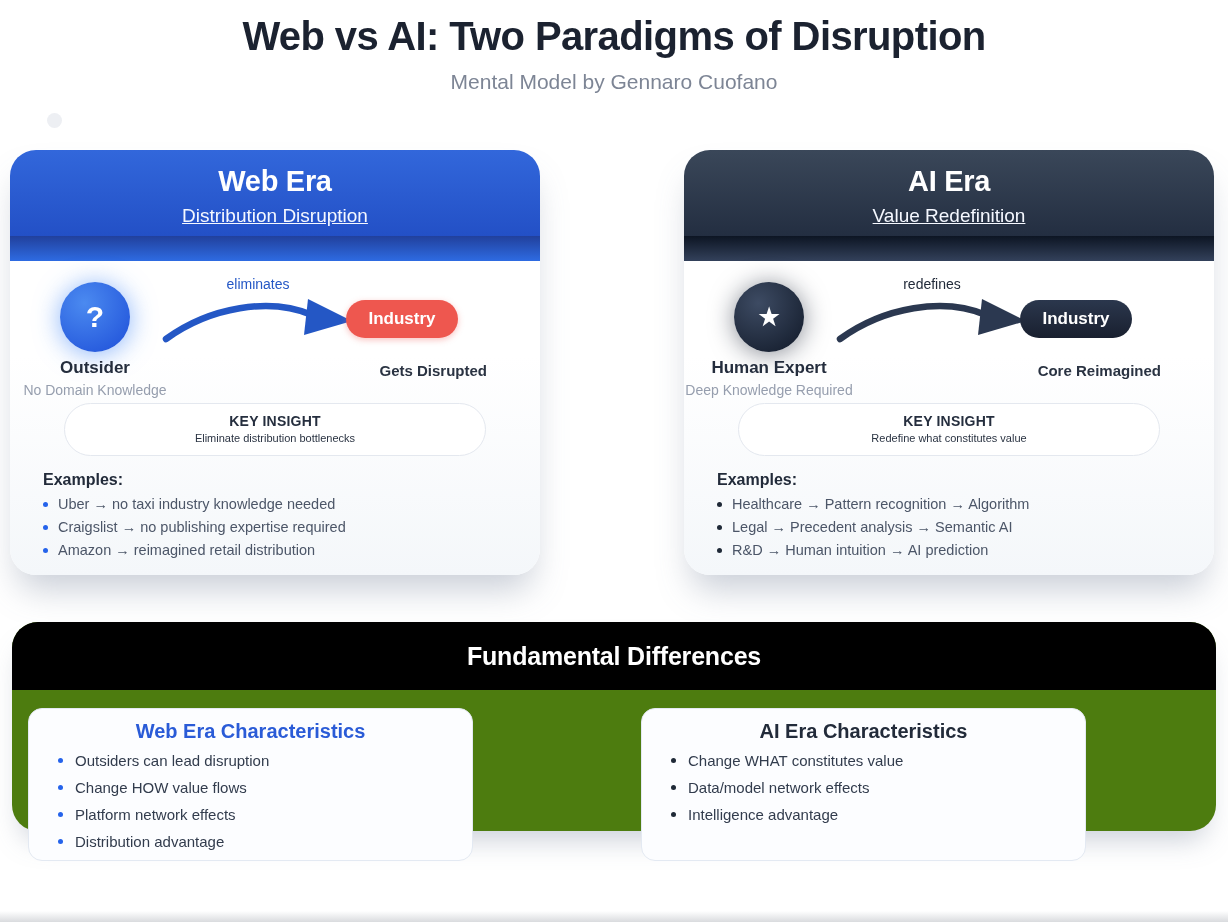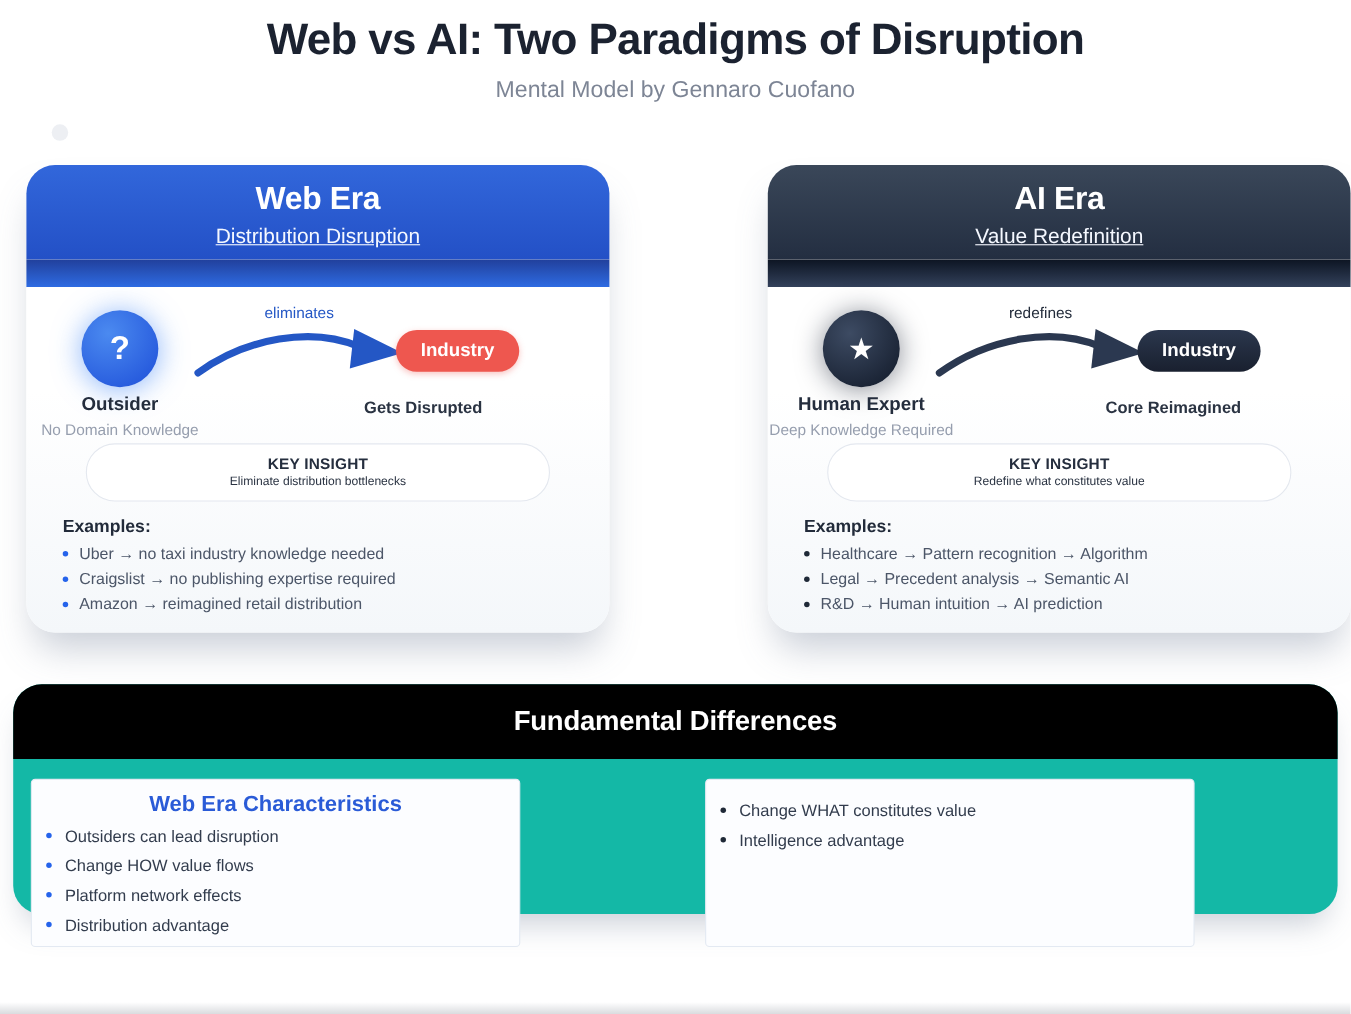--- a/index.html
+++ b/index.html
@@ -7,21 +7,21 @@
   body { font-family:"Liberation Sans","DejaVu Sans",sans-serif; color:#1f2937; }
   .canvas { position:relative; width:1228px; height:922px; background:#ffffff; overflow:hidden; }
 
   
   .page-title { padding-top:14px; text-align:center; font-size:40px; font-weight:700;
                 color:#1b2230; letter-spacing:-0.6px; }
   .page-subtitle { margin-top:11px; text-align:center; font-size:21px; color:#7d8595; font-weight:400; }
   .deco-dot { position:absolute; left:47px; top:113px; width:15px; height:15px; border-radius:50%; background:#edeff3; }
 
   
-  .cards-row { position:absolute; top:150px; left:24px; width:1204px;
+  .cards-row { position:absolute; top:150px; left:10px; width:1204px;
                display:flex; justify-content:space-between; }
   .era-card { width:530px; border-radius:26px;
               box-shadow:0 22px 34px -8px rgba(100,116,139,.35); background:#ffffff; }
   .era-header { border-radius:26px 26px 0 0; text-align:center; padding:15px 0 9px; }
   .era-title { font-size:29px; font-weight:700; color:#ffffff; letter-spacing:-0.3px; }
   .era-subtitle { margin-top:7px; font-size:19px; font-weight:500; color:#f5f8ff;text-decoration:underline; }
   .era-band { height:25px; }
   .web .era-header { background:linear-gradient(180deg,#3267db 0%,#2350c6 100%); }
   .web .era-band   { background:linear-gradient(180deg,#21409c 0%,#2e6be2 100%); }
   .ai  .era-header { background:linear-gradient(180deg,#3a4759 0%,#232e41 100%); }
@@ -45,49 +45,49 @@
   .arrow-label { position:absolute; left:150px; top:15px; width:196px; text-align:center;
                  font-size:14px; font-weight:400; }
   .web .arrow-label { color:#2457c5; }
   .ai  .arrow-label { color:#222b3a; }
   .arrow-svg { position:absolute; left:152px; top:32px; width:192px; height:58px; }
   .target-pill { position:absolute; left:336px; top:39px; height:38px; min-width:112px;
                  padding:0 21px; border-radius:19px; display:flex; align-items:center;
                  justify-content:center; font-size:17px; font-weight:700; color:#ffffff; }
   .web .target-pill { background:#ee574f; box-shadow:0 2px 6px rgba(238,87,79,.35); }
   .ai  .target-pill { background:linear-gradient(180deg,#2b374d,#19202f); }
-  .target-sublabel { position:absolute; left:307px; top:101px; width:170px; text-align:left;
+  .target-sublabel { position:absolute; left:307px; top:101px; width:170px; text-align:right;
                      font-size:15px; font-weight:700; color:#2a3342; }
 
   
   .key-insight { margin:4px 54px 0; border:1.5px solid #e4e8ef; border-radius:30px;
                  background:#ffffff; text-align:center; padding:9px 8px 11px; }
   .ki-heading { font-size:14px; font-weight:700; color:#252e3e; letter-spacing:.2px; }
   .ki-text { margin-top:3px; font-size:11px; font-weight:500; color:#2a3342; }
 
   
   .examples { padding:15px 18px 0 33px; }
   .examples-heading { font-size:16px; font-weight:700; color:#222b3a; }
   .example-item { display:flex; align-items:baseline; gap:10px; margin-top:8px;
                   font-size:14.5px; color:#4c5668; line-height:1.05; }
   .bullet { width:5px; height:5px; border-radius:50%; flex:none; transform:translateY(-2px); }
   .web .bullet { background:#2563eb; }
   .ai  .bullet { background:#1f2937; }
 
   
   .diff-section { position:absolute; left:12px; top:622px; width:1204px; height:209px;
-                  border-radius:26px; background:#14b8a6;
+                  border-radius:26px; background:#4d7c0f;
                   box-shadow:0 18px 28px -10px rgba(100,116,139,.35); }
   .diff-header { height:68px; border-radius:26px 26px 0 0; background:#000000;
                  display:flex; align-items:center; justify-content:center; }
   .diff-title { color:#ffffff; font-size:25px; font-weight:700; letter-spacing:-0.2px; }
   .diff-body { display:grid; grid-template-columns:445px 445px; column-gap:168px;
                padding:18px 0 0 16px; }
-  .char-card { background:#fcfdff; border:1.5px solid #e3e9f2; border-radius:4px;
-               padding:11px 0 13px; height:153px; }
+  .char-card { background:#fcfdff; border:1.5px solid #e3e9f2; border-radius:14px;
+               padding:11px 16px 13px; height:153px; }
   .char-title { text-align:center; font-size:20px; font-weight:700; line-height:23px; }
   .char-title.web-accent { color:#2a5bd7; }
   .char-title.ai-accent  { color:#222b3a; }
   .char-item { display:flex; align-items:baseline; gap:12px; margin-top:8px; padding-left:13px;
                font-size:15px; color:#323c4d; line-height:19px; }
   .char-item .bullet { transform:translateY(-3px); }
   .web-chars .bullet { background:#2563eb; }
   .ai-chars  .bullet { background:#1f2937; }
 
   .bottom-fade { position:absolute; left:0; bottom:0; width:100%; height:11px;
@@ -211,23 +211,28 @@
           <span class="bullet"></span>
           <span>Platform network effects</span>
         </div>
         <div class="char-item">
           <span class="bullet"></span>
           <span>Distribution advantage</span>
         </div>
       </div>
 
       <div class="char-card ai-chars">
+        <div class="char-title ai-accent">AI Era Characteristics</div>
         <div class="char-item">
           <span class="bullet"></span>
           <span>Change WHAT constitutes value</span>
+        </div>
+        <div class="char-item">
+          <span class="bullet"></span>
+          <span>Data/model network effects</span>
         </div>
         <div class="char-item">
           <span class="bullet"></span>
           <span>Intelligence advantage</span>
         </div>
       </div>
 
     </div>
   </section>
 

